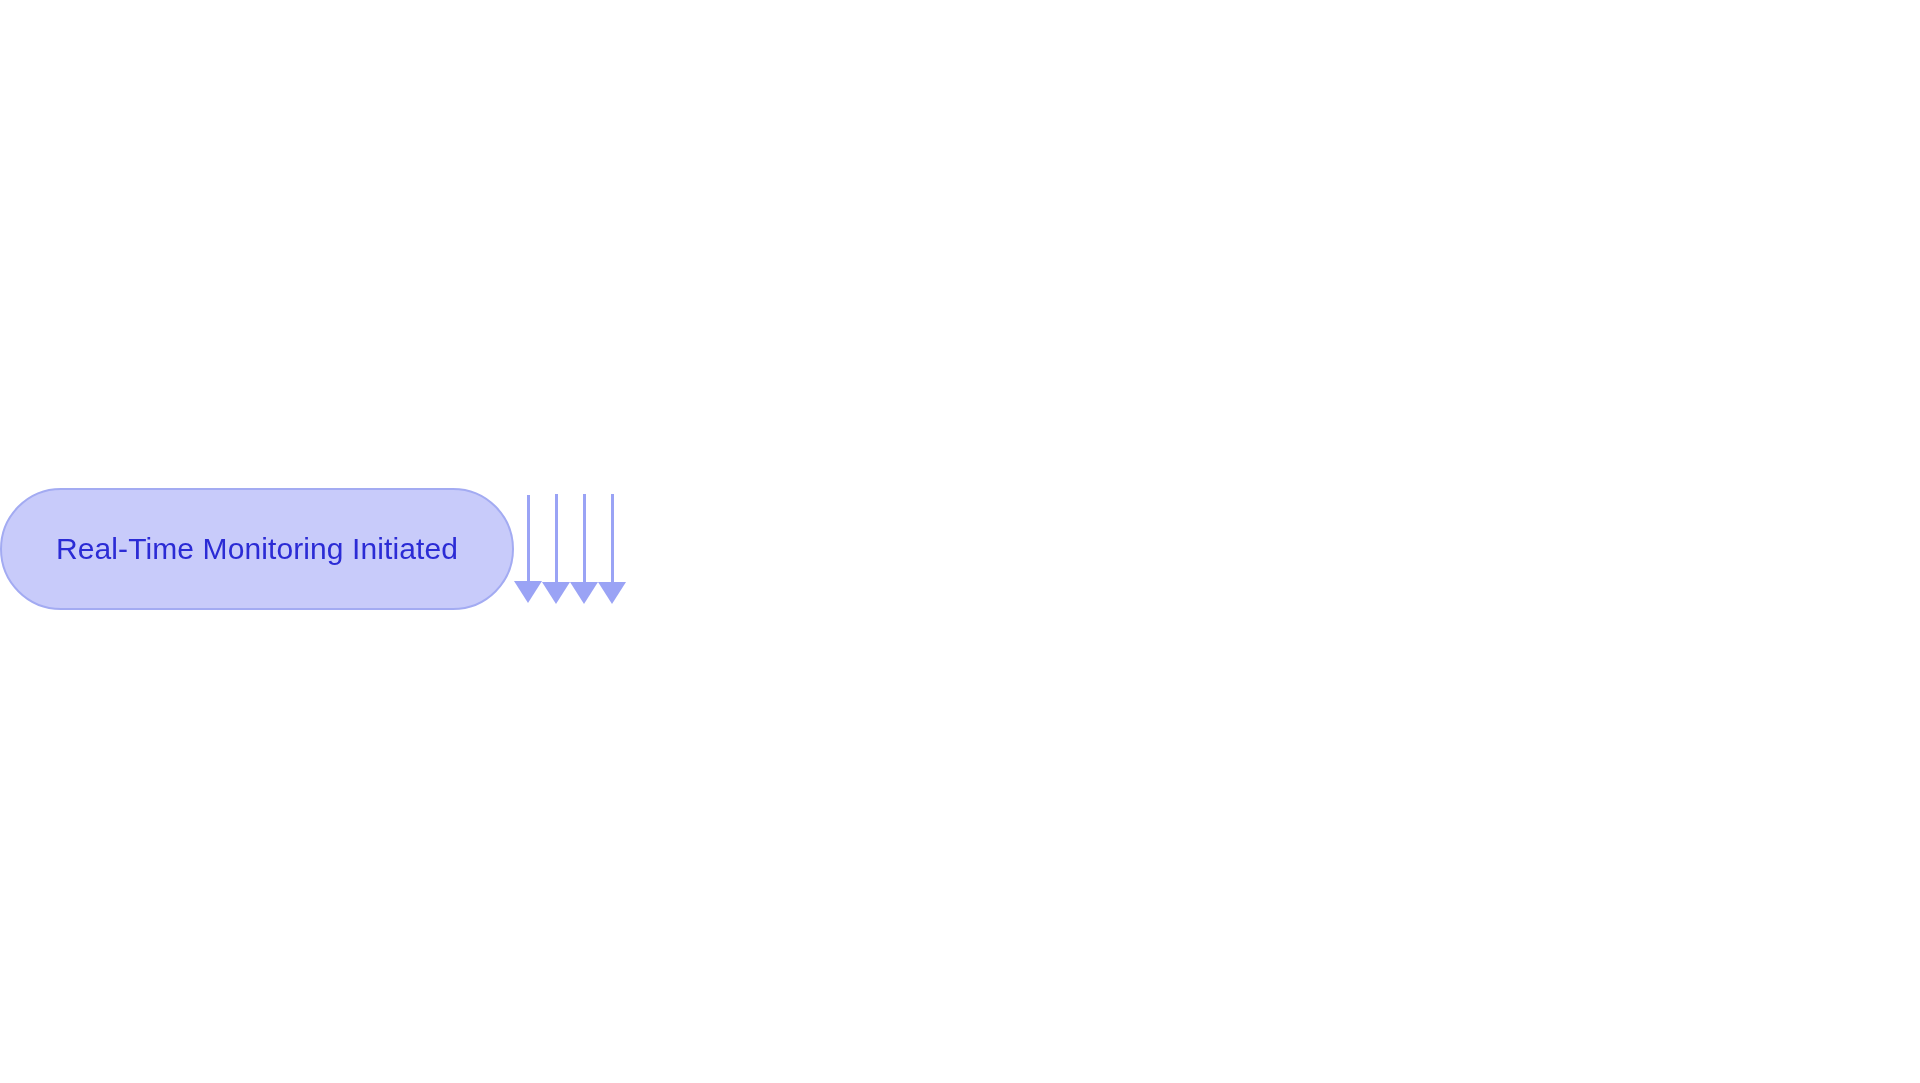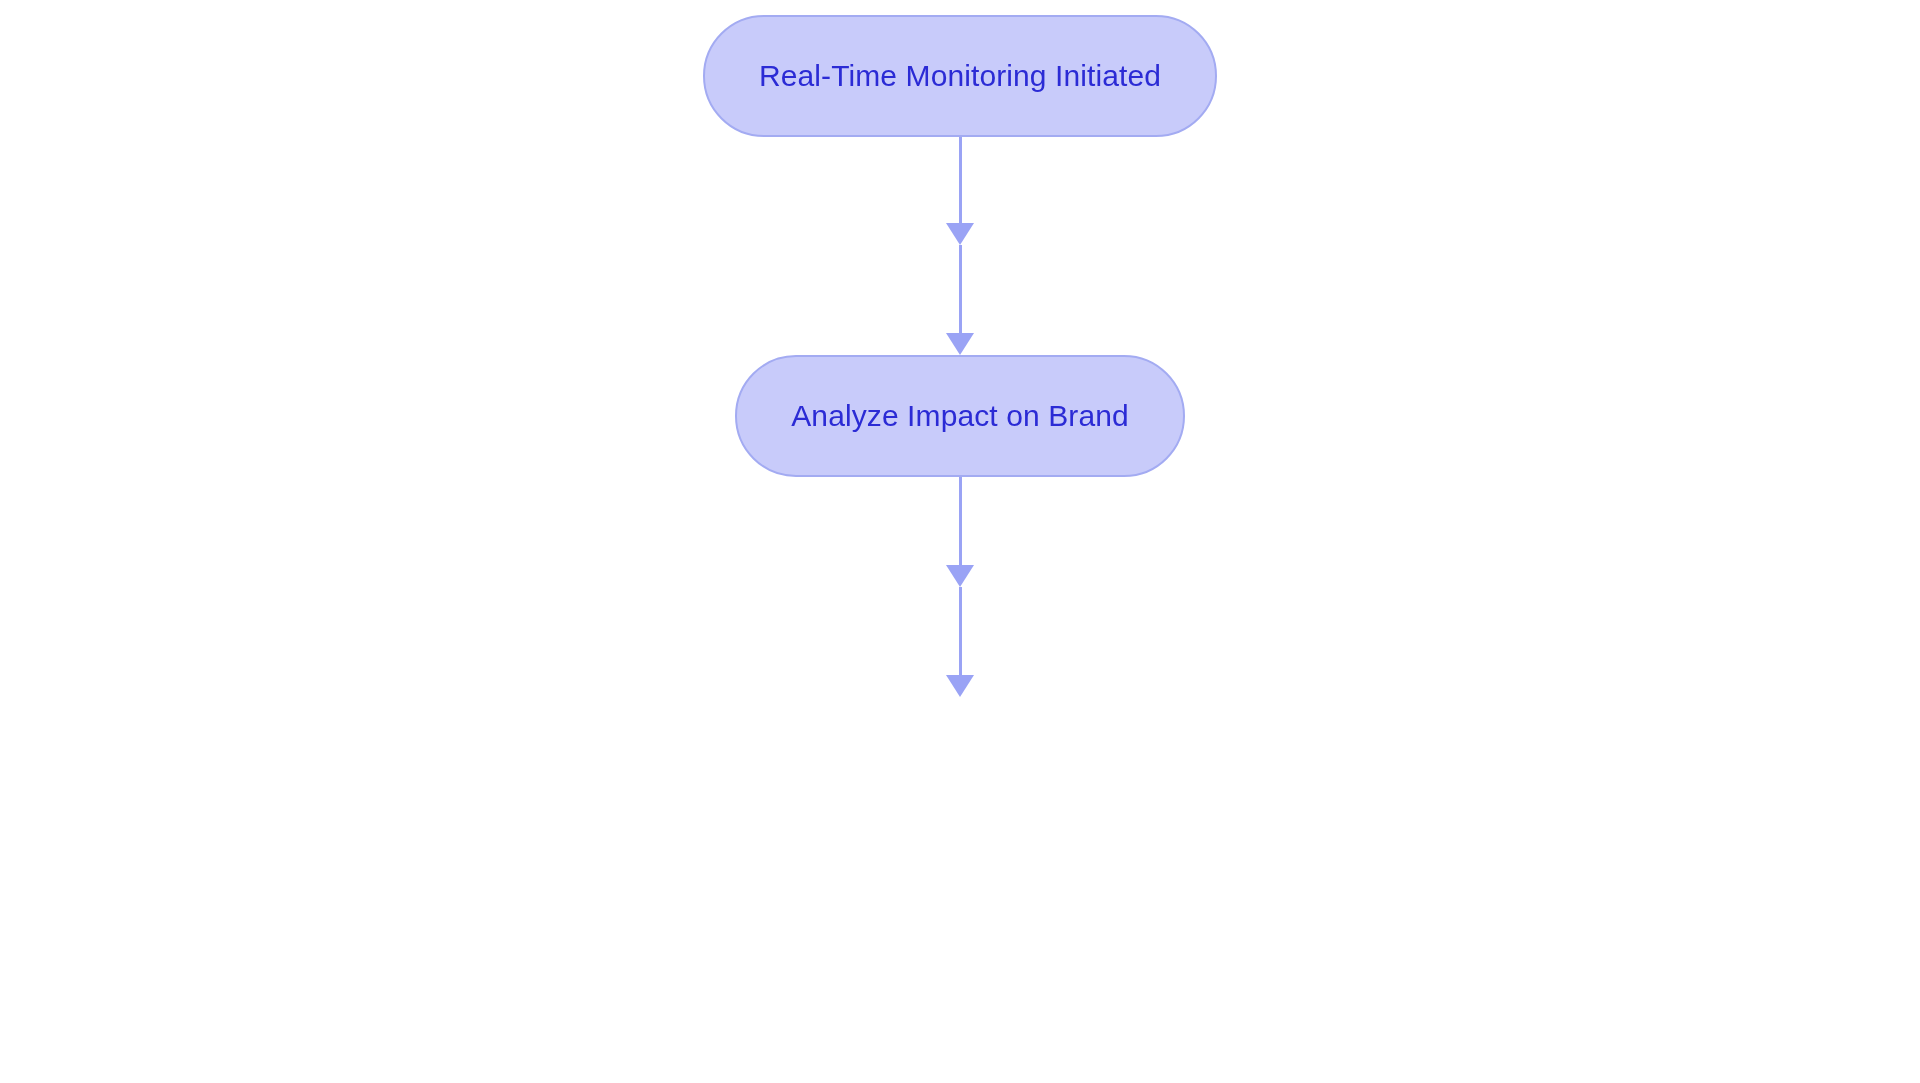--- a/index.html
+++ b/index.html
@@ -22,21 +22,20 @@
     background: #ffffff;
   }
 
   .flow-column {
     position: absolute;
     left: 0;
     top: 0;
     width: 1920px;
     height: 1083px;
     display: flex;
-    flex-direction: column;
     align-items: center;
     justify-content: flex-start;
     padding-top: 15px;
     box-sizing: border-box;
   }
 
   .node {
     box-sizing: border-box;
     background: #c8cbfa;
     border: 2px solid #a3abf2;
@@ -101,23 +100,20 @@
       <div class="conn-line"></div>
       <div class="conn-head"></div>
     </div>
 
 
     <div class="connector c2">
       <div class="conn-line"></div>
       <div class="conn-head"></div>
     </div>
 
-    <div class="node">
-      <span>Analyze Impact on Brand</span>
-    </div>
 
     <div class="connector c3">
       <div class="conn-line"></div>
       <div class="conn-head"></div>
     </div>
 
 
     <div class="connector c4">
       <div class="conn-line"></div>
       <div class="conn-head"></div>

